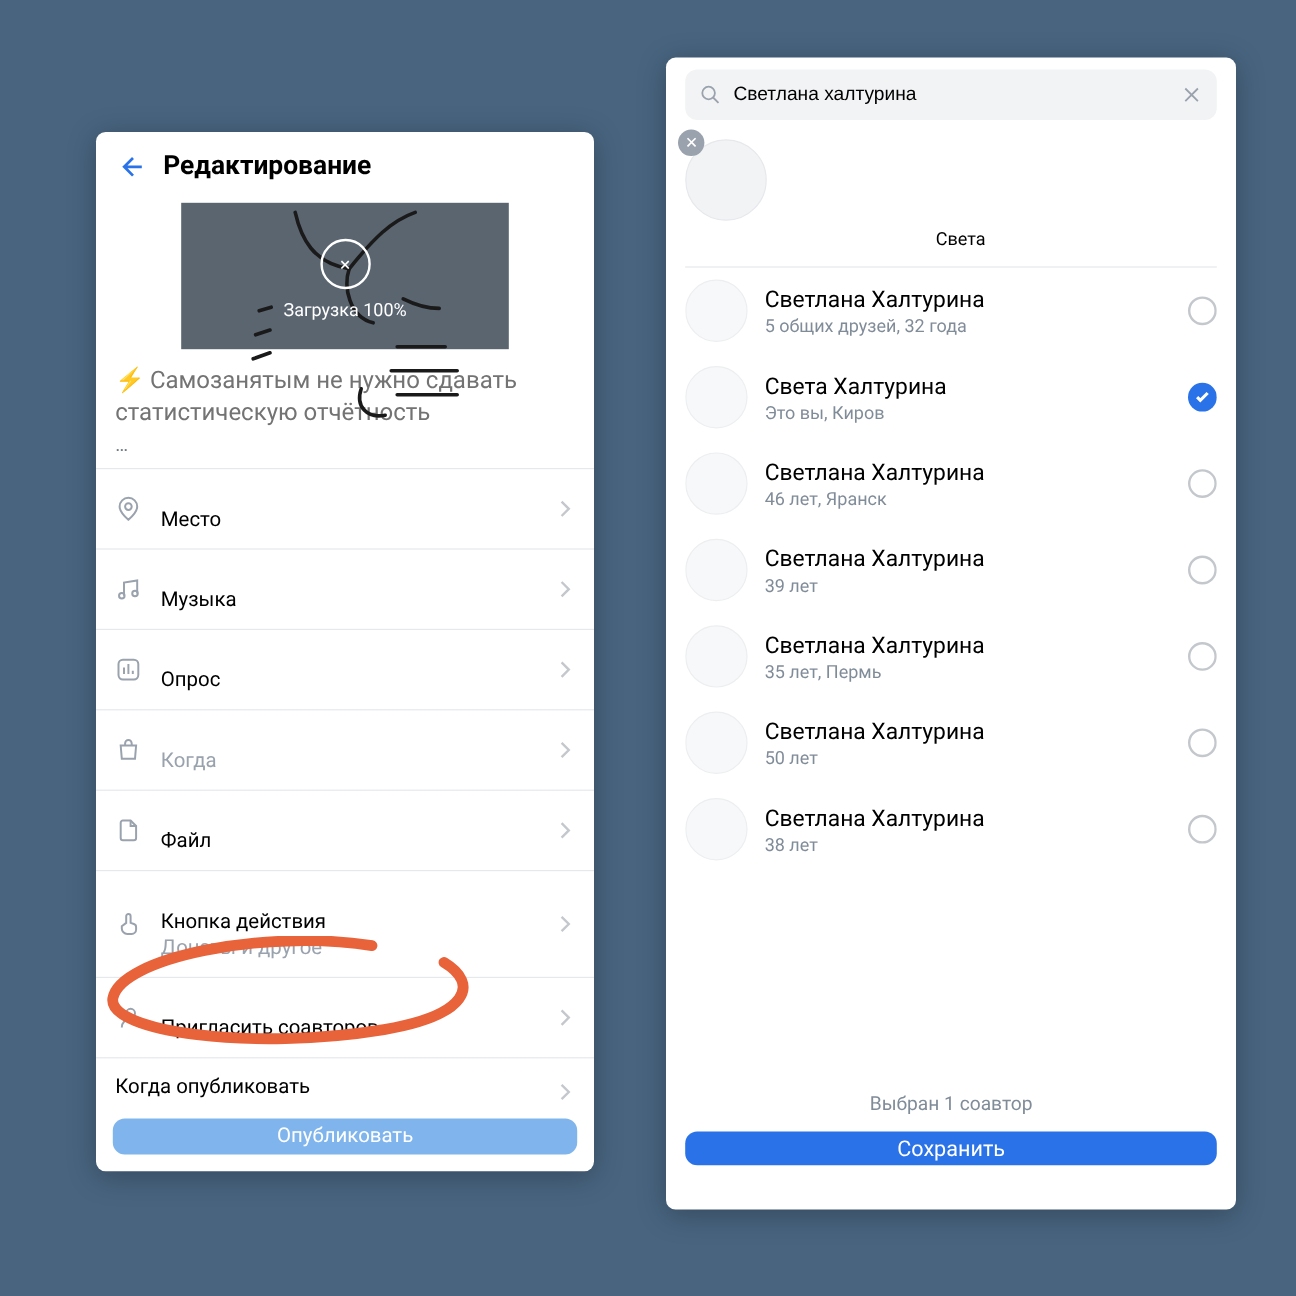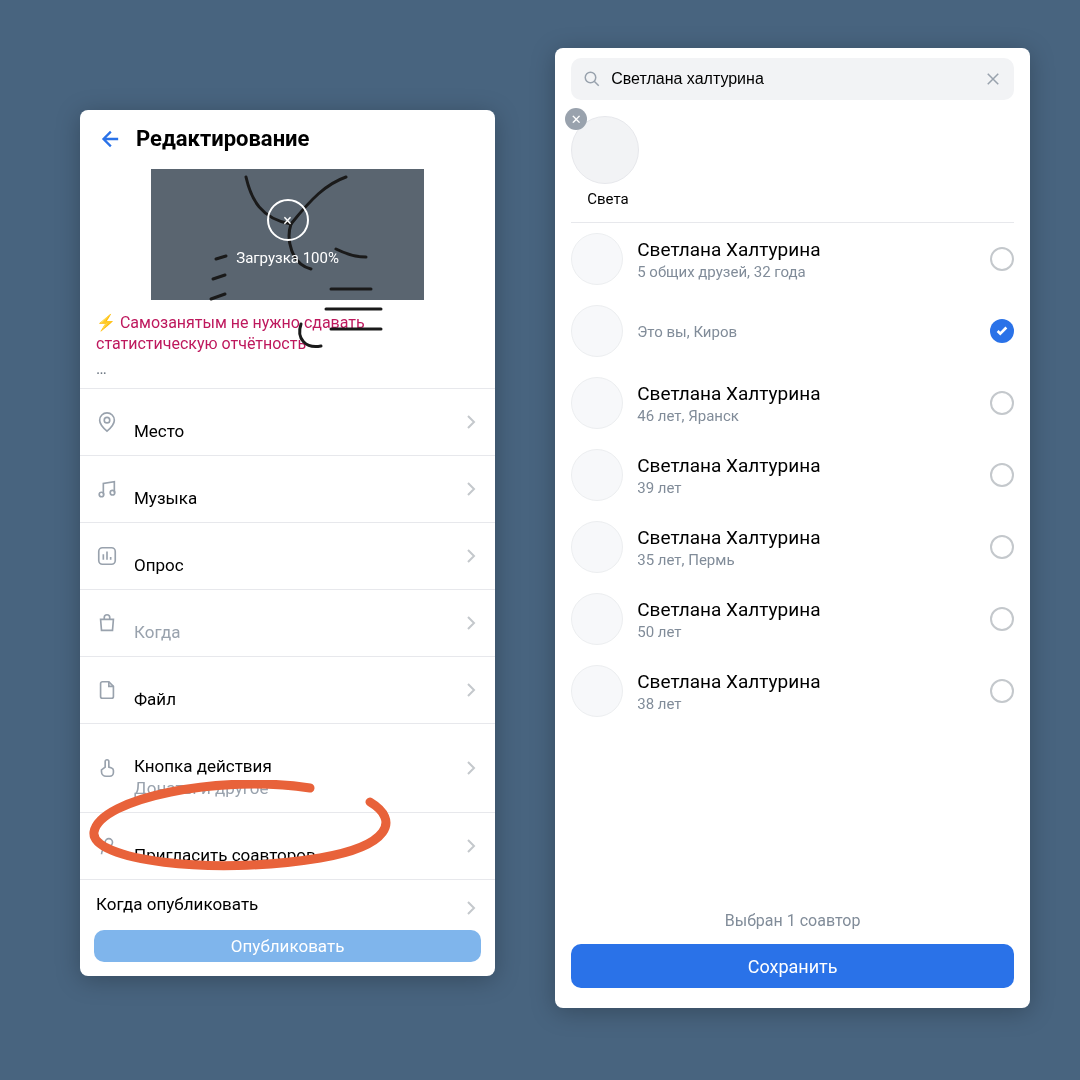--- a/index.html
+++ b/index.html
@@ -34,21 +34,21 @@
     background:#5a6570; display:flex; align-items:center; justify-content:center;
     position:relative; color:#fff;
   }
   .upload svg.cat { position:absolute; inset:0; }
   .upload-circle {
     width:42px; height:42px; border:2.5px solid #fff; border-radius:50%;
     display:flex; align-items:center; justify-content:center; font-size:16px;
     position:absolute; top:30px;
   }
   .upload-txt { position:absolute; top:80px; font-size: 15px; }
-  .body-text { padding: 0 16px; font-size:16px; color:#be185d; line-height:1.35; }
+  .body-text { padding: 0 16px; font-size:20px; color:#737373; line-height:1.35; }
   .body-text .zap { margin-right:4px; }
   .ellip { padding: 4px 16px 10px; color:#6f7985;}
   .menu-list { border-top:1px solid #e7e8ec; }
   .menu-item {
     display:flex; align-items:center; padding: 14px 16px;
     border-bottom:1px solid #e7e8ec; gap:16px; cursor:pointer; position:relative;
   }
   .mi-icon { width:22px; height:22px; color:#99a2ad; flex-shrink:0; display:flex; align-items:center; justify-content:center;}
   .mi-text { flex:1;margin-top:18px; }
   .mi-label { font-size:17px; color:#000; }
@@ -73,34 +73,34 @@
   .search {
     margin: 10px 16px; background:#f2f3f5; height:42px; border-radius:10px;
     display:flex; align-items:center; padding:0 12px; gap:10px;
   }
   .search svg { width:18px; height:18px; stroke:#99a2ad; stroke-width:2; fill:none;}
   .search-input { flex:1; border:none; background:transparent; font-size:16px; color:#000; outline:none;}
   .chip-row { padding: 6px 16px 6px; position:relative;}
   .chip-av { width:68px; height:68px; border-radius:50%; background:#f2f3f5; border:1px solid #e7e8ec;}
   .chip-x { position:absolute; left:10px; top:-2px; width:22px; height:22px; border-radius:50%;
     background:#99a2ad; color:#fff; display:flex; align-items:center; justify-content:center; font-size:13px; cursor:pointer;}
-  .chip-name { font-size:15px; color:#000; margin-top:6px; margin-left:16px;}
+  .chip-name { font-size:15px; color:#000; margin-top:6px; margin-left:16px;text-align:center;}
   .list { border-top:1px solid #e7e8ec; margin: 8px 16px 0; flex:1; overflow:hidden;}
   .row {
     display:flex; align-items:center; gap:14px; padding:10px 0; cursor:pointer;
   }
   .av { width:52px; height:52px; border-radius:50%; background:#f7f8fa; border:1px solid #eceef0; flex-shrink:0;}
   .row-txt { flex:1; }
   .row-name { font-size:19px; color:#000; }
   .row-sub { font-size:15px; color:#818c99; margin-top:2px;}
   .radio { width:24px; height:24px; border-radius:50%; border:2px solid #c4c8cc; flex-shrink:0;}
   .radio.checked { border:none; background:#2a72e8; display:flex; align-items:center; justify-content:center;}
   .radio.checked svg { width:14px; height:14px; stroke:#fff; stroke-width:3; fill:none;}
   .footer-count { text-align:center; font-size:16px; color:#818c99; padding:8px 0;}
-  .save { margin: 6px 16px 20px; height:44px; border-radius:10px; background:#2a72e8; color:#fff;
+  .save { margin: 6px 16px 37px; height:28px; border-radius:10px; background:#2a72e8; color:#fff;
     display:flex; align-items:center; justify-content:center; font-size:18px; cursor:pointer;}
 </style>
 </head>
 <body>
 
 <div class="phone phone-left">
   <div class="hdr">
     <svg class="back-icon" viewBox="0 0 24 24">
         <path d="M14 4l-8 8 8 8M6 12h16"></path>
       </svg>
@@ -269,20 +269,21 @@
         <div class="av"></div>
         <div class="row-txt">
           <div class="row-name">Светлана Халтурина</div>
           <div class="row-sub">5 общих друзей, 32 года</div>
         </div>
         <div class="radio"></div>
       </div>
       <div class="row">
         <div class="av"></div>
         <div class="row-txt">
+          <div class="row-name">Света Халтурина</div>
           <div class="row-sub">Это вы, Киров</div>
         </div>
         <div class="radio checked">
           <svg viewBox="0 0 16 16">
             <path d="M3 8l3 3 7-7"></path>
           </svg>
         </div>
       </div>
       <div class="row">
         <div class="av"></div>

